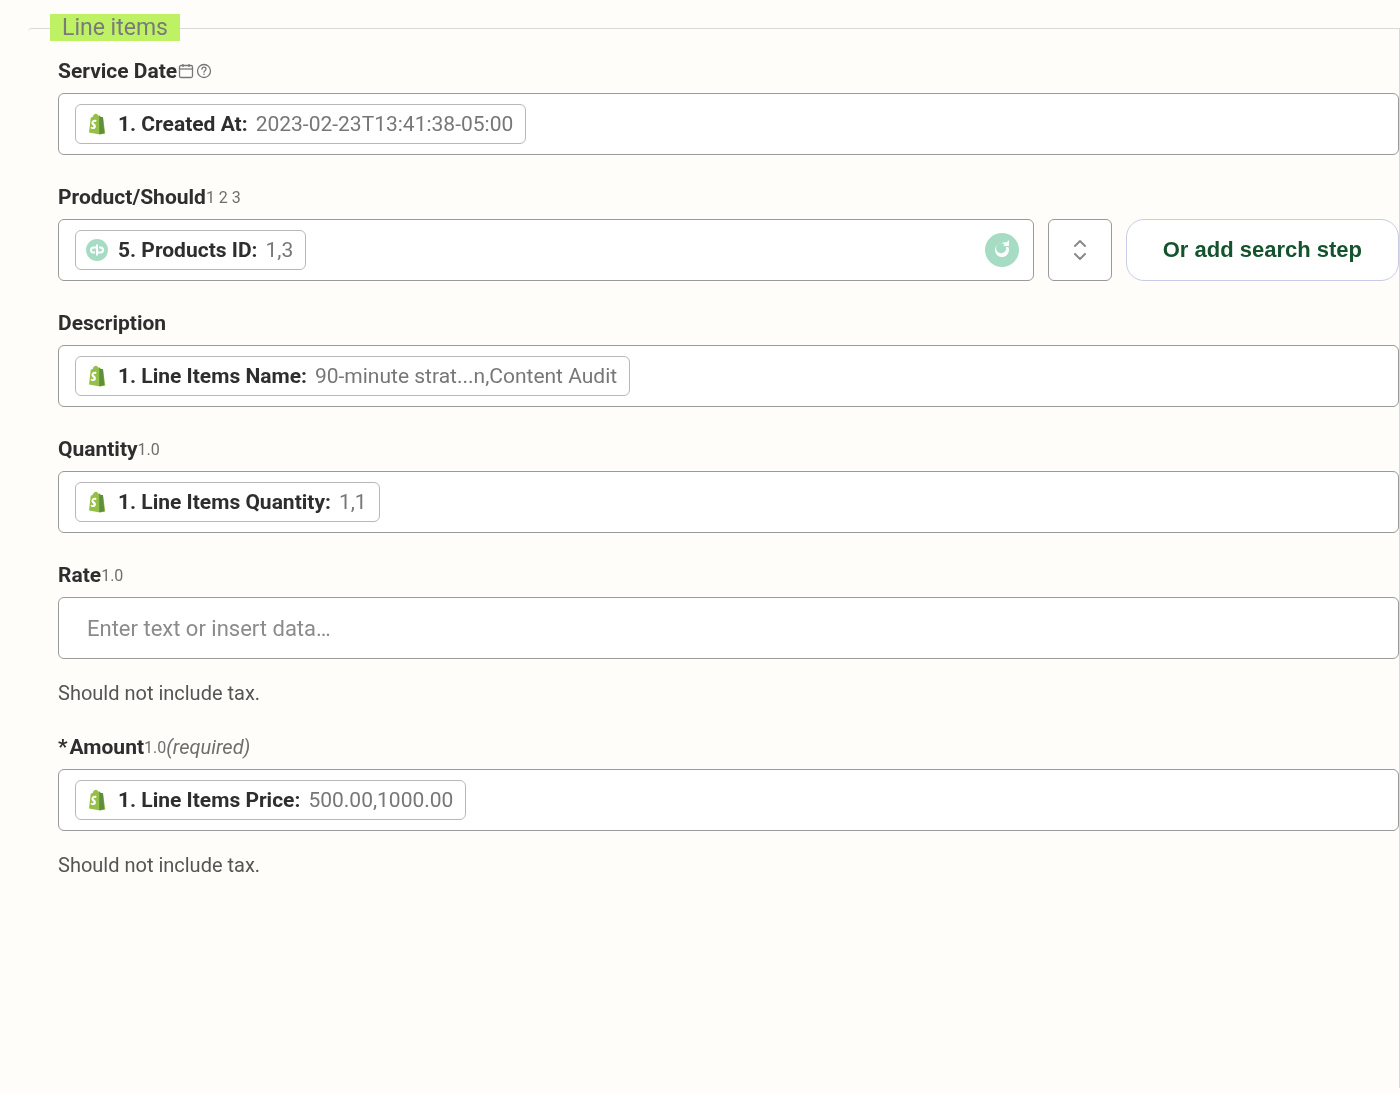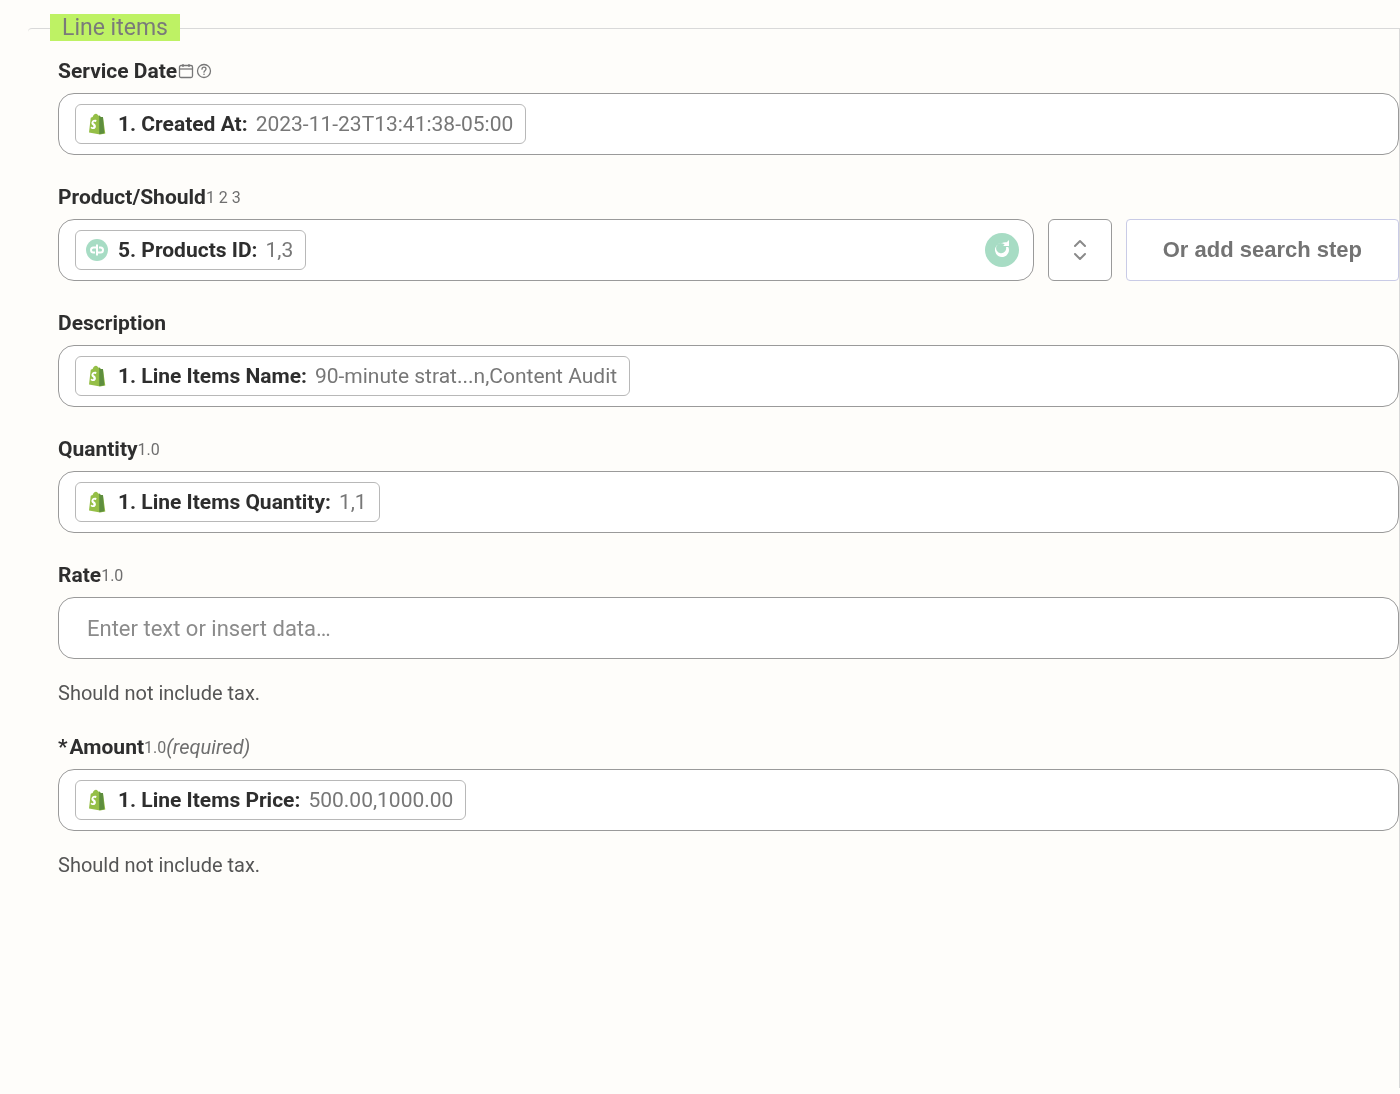--- a/index.html
+++ b/index.html
@@ -62,21 +62,21 @@
     color: #6f6f6f;
   }
   .input-row {
     display: flex;
     gap: 14px;
     align-items: stretch;
   }
   .input-box {
     flex: 1;
     border: 1.5px solid #9a9a9a;
-    border-radius: 16px;
+    border-radius: 6px;
     background: #fff;
     min-height: 62px;
     display: flex;
     align-items: center;
     padding: 10px 16px;
     gap: 10px;
     position: relative;
   }
   .input-box.placeholder-only {
     color: #8b8b8b;
@@ -129,23 +129,23 @@
     width: 64px;
     border: 1.5px solid #9a9a9a;
     border-radius: 6px;
     background: #fff;
     display: flex;
     align-items: center;
     justify-content: center;
   }
   .search-step-btn {
     border: 1.5px solid #c9cbe6;
-    border-radius: 4px;
+    border-radius: 18px;
     background: #fff;
-    color: #737373;
+    color: #14532d;
     font-size: 22px;
     font-weight: 700;
     padding: 0 36px;
     display: flex;
     align-items: center;
     justify-content: center;
     cursor: pointer;
   }
   .help-text {
     color: #555;
@@ -188,21 +188,21 @@
       <div class="input-box">
         <span class="pill">
           <span class="pill-icon">
             <svg width="24" height="24" viewBox="0 0 24 24">
                 <path d="M18 5.5c0-.3-.2-.4-.4-.4l-1.8-.1-1.3-1.3c-.2-.2-.5-.1-.6-.1l-.6.2C12.9 2.7 12.2 1.7 11 1.7c-1.6 0-2.8 1.6-3.4 3.3l-1.4.4c-.4.1-.5.2-.5.6L4 20.5l11.2 2 5.1-1.1L18 5.5z" fill="#95BF47"></path>
                 <path d="M17.6 5.1l-1.8-.1-1.3-1.3c-.1-.1-.2-.1-.3-.1v18.7l5.1-1.1L18 5.5c0-.3-.2-.4-.4-.4z" fill="#5E8E3E"></path>
                 <path d="M11.6 8.1l-.6 1.9s-.6-.3-1.4-.3c-1.1 0-1.2.7-1.2.9 0 1 2.5 1.4 2.5 3.6 0 1.8-1.1 2.9-2.6 2.9-1.8 0-2.7-1.1-2.7-1.1l.5-1.6s.9.8 1.7.8c.5 0 .7-.4.7-.7 0-1.3-2.1-1.3-2.1-3.4 0-1.7 1.2-3.4 3.7-3.4 1 0 1.5.4 1.5.4z" fill="#fff"></path>
               </svg>
           </span>
           <span class="pill-label">1. Created At:</span>
-          <span class="pill-value">2023-11-23T13:41:38-05:00</span>
+          <span class="pill-value">2023-02-23T13:41:38-05:00</span>
         </span>
       </div>
     </div>
   </div>
 
   <div class="field-block">
     <div class="field-label">
       <span class="field-label-main">Product/Should</span>
       <span class="field-label-sub">1 2 3</span>
     </div>

